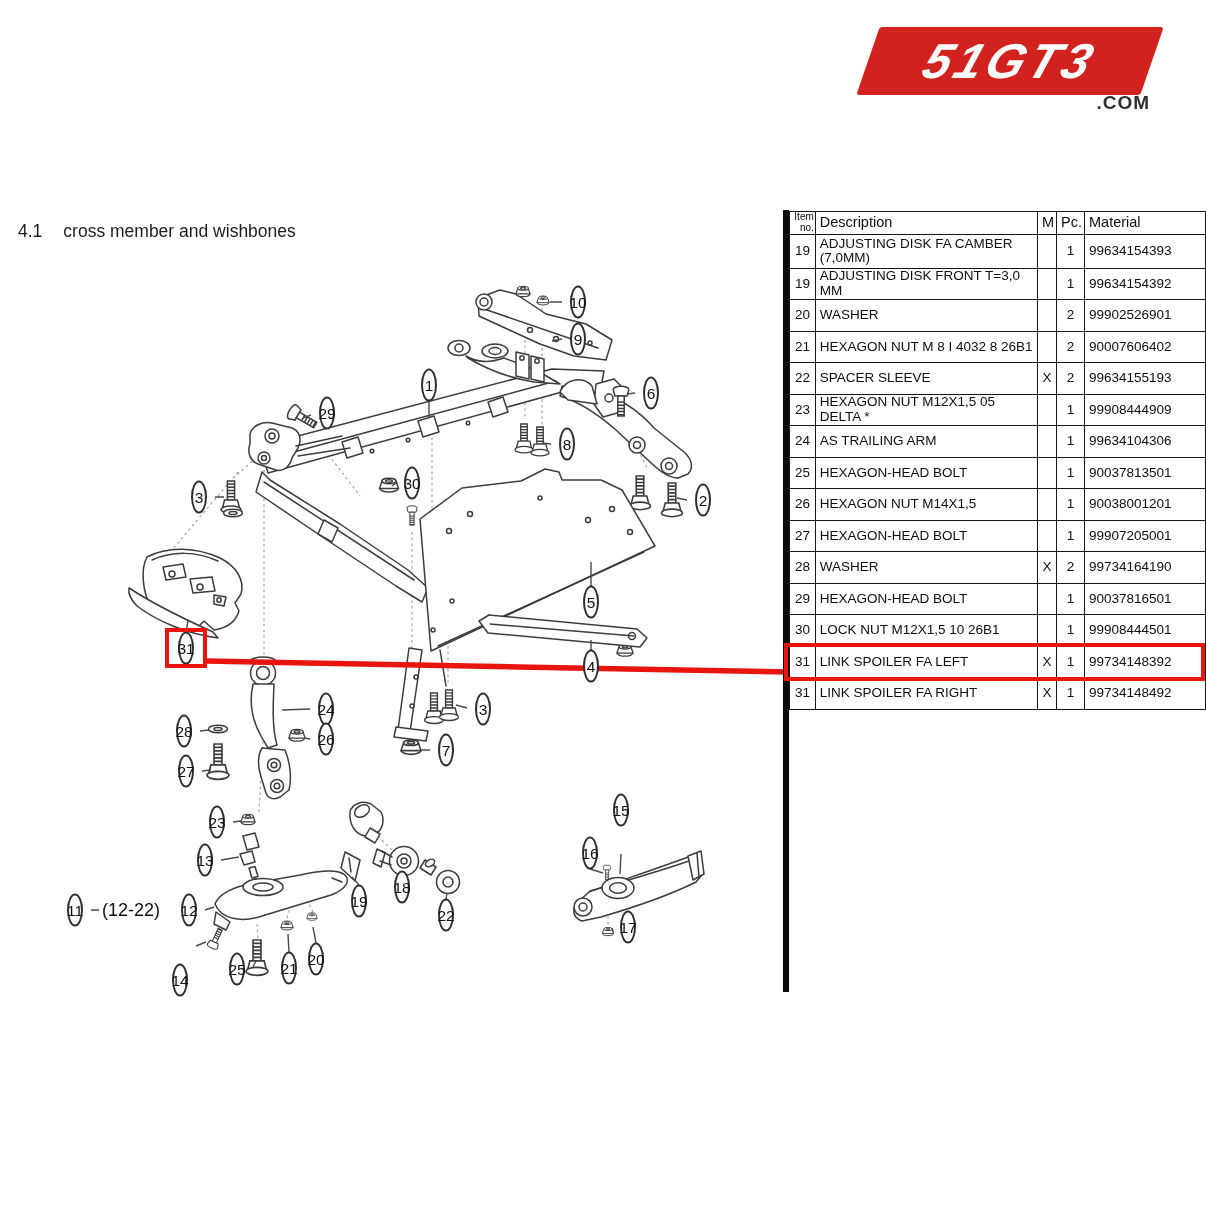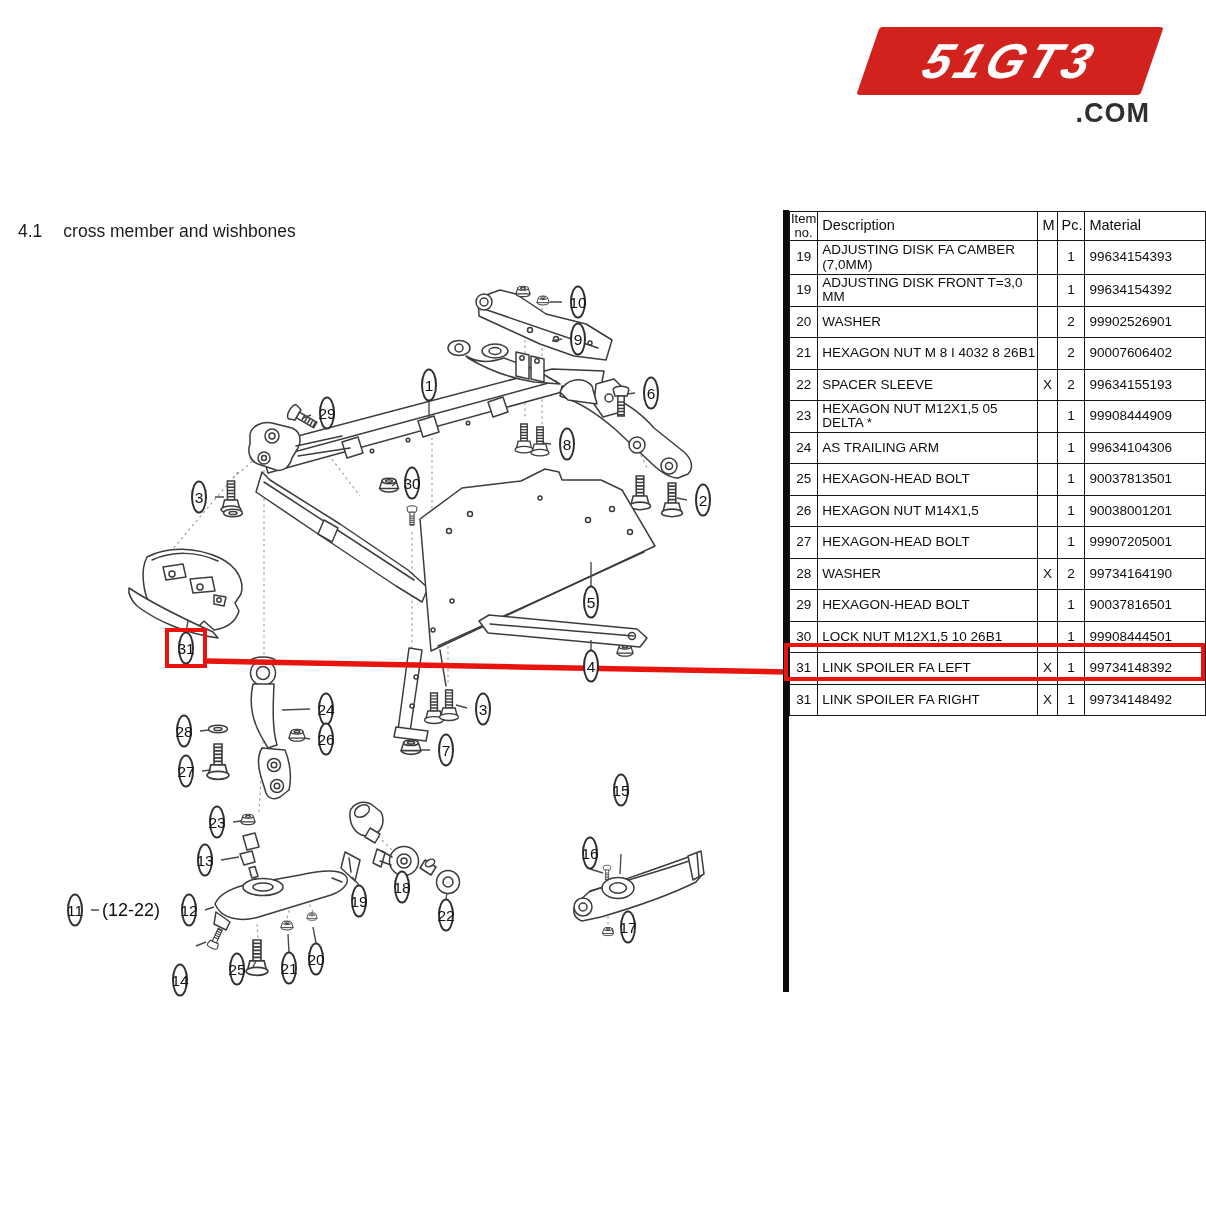--- a/index.html
+++ b/index.html
@@ -7,22 +7,22 @@
           font-family:"Liberation Sans",sans-serif;color:#111}
 
   
   .page-title{position:absolute;left:18px;top:221px;font-size:17.5px;color:#1c1c1c;white-space:nowrap}
   .page-title .num{margin-right:21px}
 
   
   .logo{position:absolute;left:868px;top:27px;width:284px;height:68px;background:#d1221e;
         transform:skewX(-19deg);border-radius:3px;display:flex;align-items:center;justify-content:center}
   .logo .logo-text{font-style:italic;font-weight:700;font-size:49px;color:#ffffff;letter-spacing:4px}
-  .logo-com{position:absolute;left:1038px;top:98px;width:112px;text-align:right;
-            font-size:27px;font-weight:700;color:#2f2f2f;letter-spacing:1px}
+  .logo-com{position:absolute;left:1038px;top:92px;width:112px;text-align:right;
+            font-size:19px;font-weight:700;color:#2f2f2f;letter-spacing:1px}
 
   
   svg.art,svg.red-overlay{position:absolute;left:0;top:0;pointer-events:none}
   .ln{fill:none;stroke:#3c3c3c;stroke-width:1.5;stroke-linejoin:round;stroke-linecap:round}
   .fw{fill:#ffffff;stroke:#3c3c3c;stroke-width:1.5;stroke-linejoin:round;stroke-linecap:round}
   .dash{fill:none;stroke:#9b9b9b;stroke-width:1.1;stroke-dasharray:2.5 3.2}
   .ldr{fill:none;stroke:#4a4a4a;stroke-width:1.4}
 
   .callout{position:absolute;width:16px;height:33px;border:2px solid #2e2e2e;border-radius:50%;
            background:#fff;display:flex;align-items:center;justify-content:center;
@@ -34,21 +34,21 @@
   .row-hl{position:absolute;left:784px;top:643px;width:421px;height:38px;
           border:4px solid #e8140e;box-sizing:border-box;z-index:4;pointer-events:none}
   .redline{stroke:#e8140e;stroke-width:5.5;fill:none}
 
   
   .tbl-bar{position:absolute;left:783px;top:210px;width:6px;height:782px;background:#0c0c0c}
   .tbl{position:absolute;left:789px;top:211px;border-collapse:collapse;table-layout:fixed;z-index:2}
   .tbl th,.tbl td{border:1.7px solid #161616;font-size:13.5px;color:#0d0d0d;
                   padding:0 2px 0 4px;line-height:1.08;overflow:hidden}
   .tbl th{text-align:left;font-weight:400;font-size:14.5px;height:21px}
-  .tbl th.h-item{font-size:13px;padding:0 1px;text-align:center}
+  .tbl th.h-item{font-size:10px;padding:0 1px;text-align:right}
   .tbl td.c-item{text-align:center;padding:0}
   .tbl td.c-m,.tbl td.c-pc{text-align:center;padding:0}
   .tbl tr.data{height:31.5px}
   .tbl tr.r0{height:34px}
 </style>
 </head>
 <body>
 
 <div class="canvas">
 
@@ -259,21 +259,21 @@
       <div class="callout" style="left: 591px; top: 602px;">5</div>
       <div class="callout" style="left: 651px; top: 393px;">6</div>
       <div class="callout" style="left: 446px; top: 750px;">7</div>
       <div class="callout" style="left: 567px; top: 444px;">8</div>
       <div class="callout" style="left: 578px; top: 339px;">9</div>
       <div class="callout" style="left: 578px; top: 302px;">10</div>
       <div class="callout" style="left: 75px; top: 910px;">11</div>
       <div class="callout" style="left: 189px; top: 910px;">12</div>
       <div class="callout" style="left: 205px; top: 860px;">13</div>
       <div class="callout" style="left: 180px; top: 947px; margin-top: 33px;">14</div>
-      <div class="callout" style="left: 621px; top: 790px;">15</div>
+      <div class="callout" style="left: 621px; top: 810px;">15</div>
       <div class="callout" style="left: 590px; top: 853px;">16</div>
       <div class="callout" style="left: 628px; top: 927px;">17</div>
       <div class="callout" style="left: 402px; top: 887px;">18</div>
       <div class="callout" style="left: 359px; top: 901px;">19</div>
       <div class="callout" style="left: 316px; top: 959px;">20</div>
       <div class="callout" style="left: 289px; top: 968px;">21</div>
       <div class="callout" style="left: 446px; top: 915px;">22</div>
       <div class="callout" style="left: 217px; top: 822px;">23</div>
       <div class="callout" style="left: 326px; top: 709px;">24</div>
       <div class="callout" style="left: 237px; top: 969px;">25</div>

